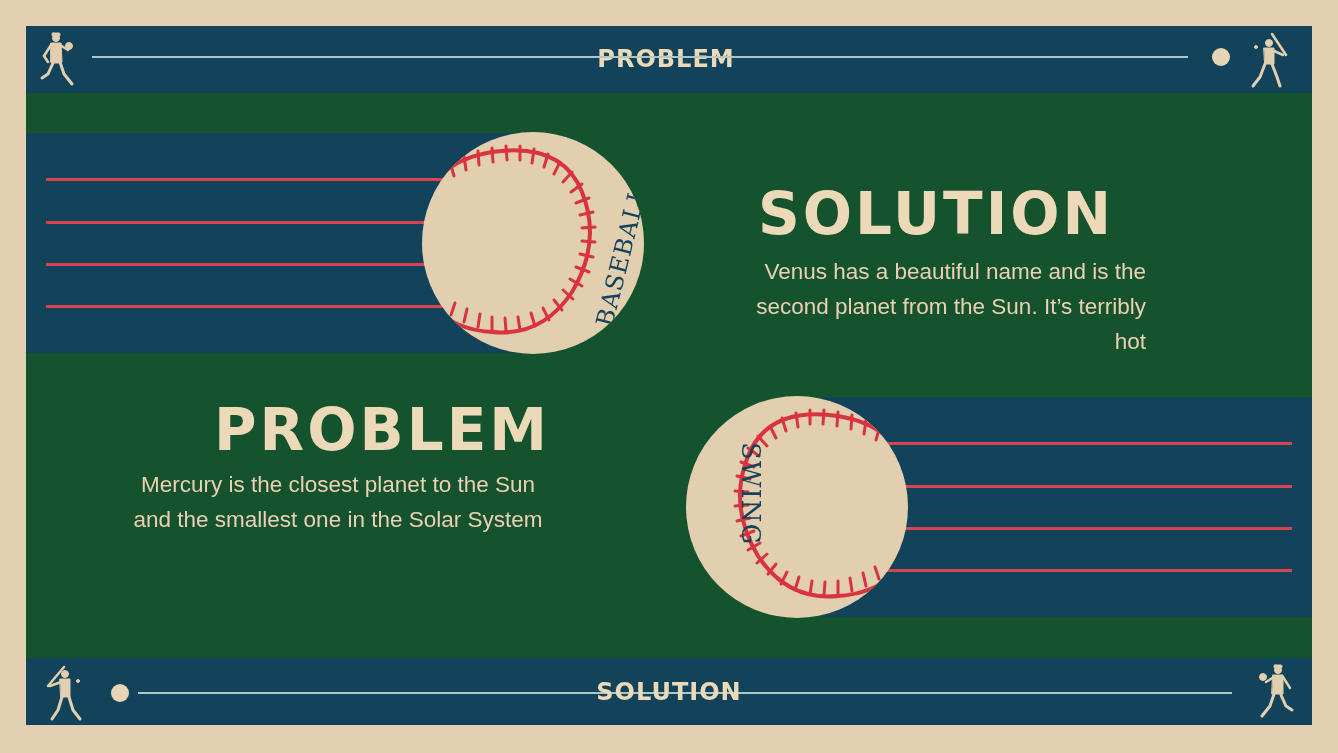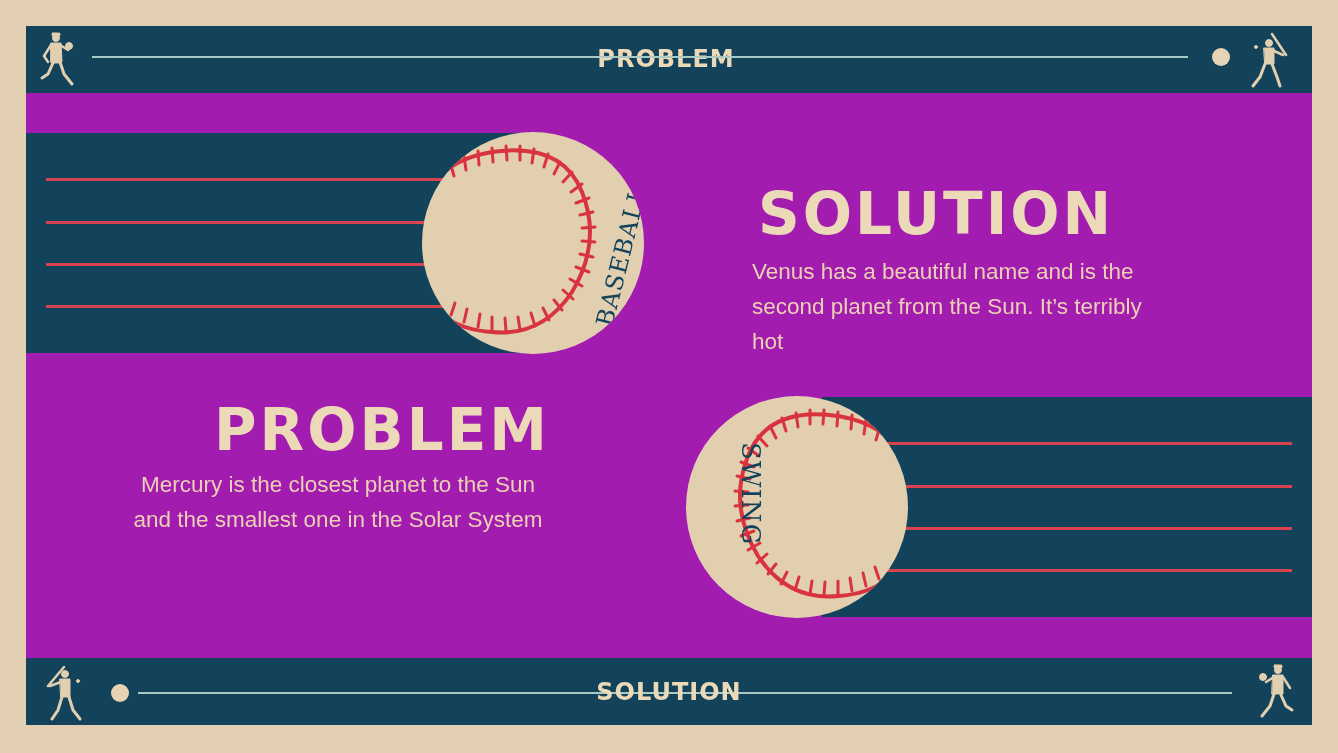--- a/index.html
+++ b/index.html
@@ -3,21 +3,21 @@
 <meta charset="utf-8">
 <style>
   html, body { margin:0; padding:0; }
   body {
     width:1338px; height:753px; overflow:hidden; position:relative;
     background:#e3cfb1;
     font-family:"DejaVu Sans", sans-serif;
   }
   .abs { position:absolute; }
   .navy { background:#13435b; }
-  .frame { left:26px; top:26px; width:1286px; height:699px; background:#a21caf; overflow:hidden; }
+  .frame { left:26px; top:26px; width:1286px; height:699px; background:#14532d; overflow:hidden; }
   .band-top { left:0; top:0; width:1286px; height:67px; }
   .band-bottom { left:0; top:632px; width:1286px; height:67px; }
   .hline { height:2px; background:#a9c9c4; }
   .band-title {
     color:#ecd9b8; font-weight:bold; letter-spacing:1px;
     font-family:"DejaVu Sans", sans-serif; font-size:24px;
     text-align:center; line-height:30px;
   }
   .stripe { height:3px; background:#d9434f; }
   .ball { border-radius:50%; background:#e2cfb0; overflow:hidden; }
@@ -114,21 +114,21 @@
         <line x1="70" y1="198" x2="70" y2="185"></line>
           <line x1="56" y1="195" x2="58" y2="182"></line>
         <line x1="42" y1="190" x2="45" y2="177"></line>
           <line x1="29" y1="183" x2="33" y2="171"></line>
       </g>
       <text x="0" y="0" transform="translate(190,196) rotate(-76)" fill="#13435b" font-family="DejaVu Serif, serif" font-size="24" letter-spacing="1">BASEBALL</text>
     </svg>
   </div>
 
   <div class="abs heading" style="left:732px;top:156px;">SOLUTION</div>
-  <div class="abs para" style="left:726px;top:228px;width:420px;">Venus has a beautiful name and is the second planet from the Sun. It’s terribly hot</div>
+  <div class="abs para" style="left:700px;top:228px;width:420px;text-align:right;">Venus has a beautiful name and is the second planet from the Sun. It’s terribly hot</div>
 
   <div class="abs heading" style="left:120px;top:372px;width:404px;text-align:right;">PROBLEM</div>
   <div class="abs para" style="left:100px;top:441px;width:424px;text-align:center;">Mercury is the closest planet to the Sun and the smallest one in the Solar System</div>
 
   <div class="abs navy" style="left:796px;top:371px;width:490px;height:220px;">
     <div class="abs stripe" style="left:54px;top:45px;width:416px;"></div>
     <div class="abs stripe" style="left:54px;top:88px;width:416px;"></div>
     <div class="abs stripe" style="left:54px;top:130px;width:416px;"></div>
     <div class="abs stripe" style="left:54px;top:172px;width:416px;"></div>
   </div>

